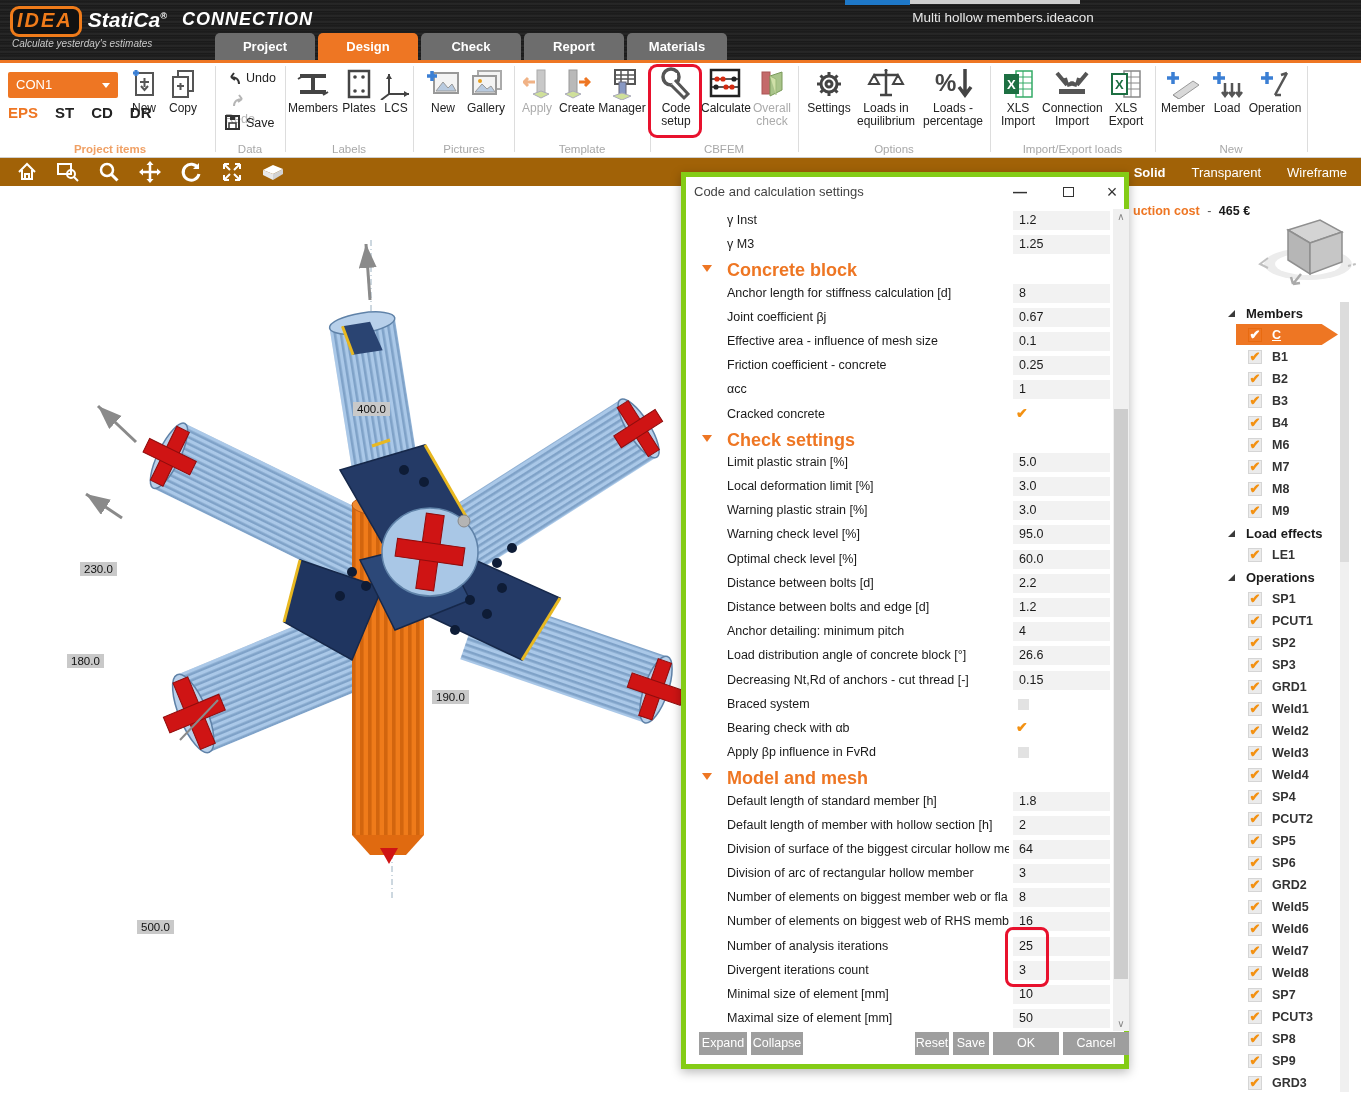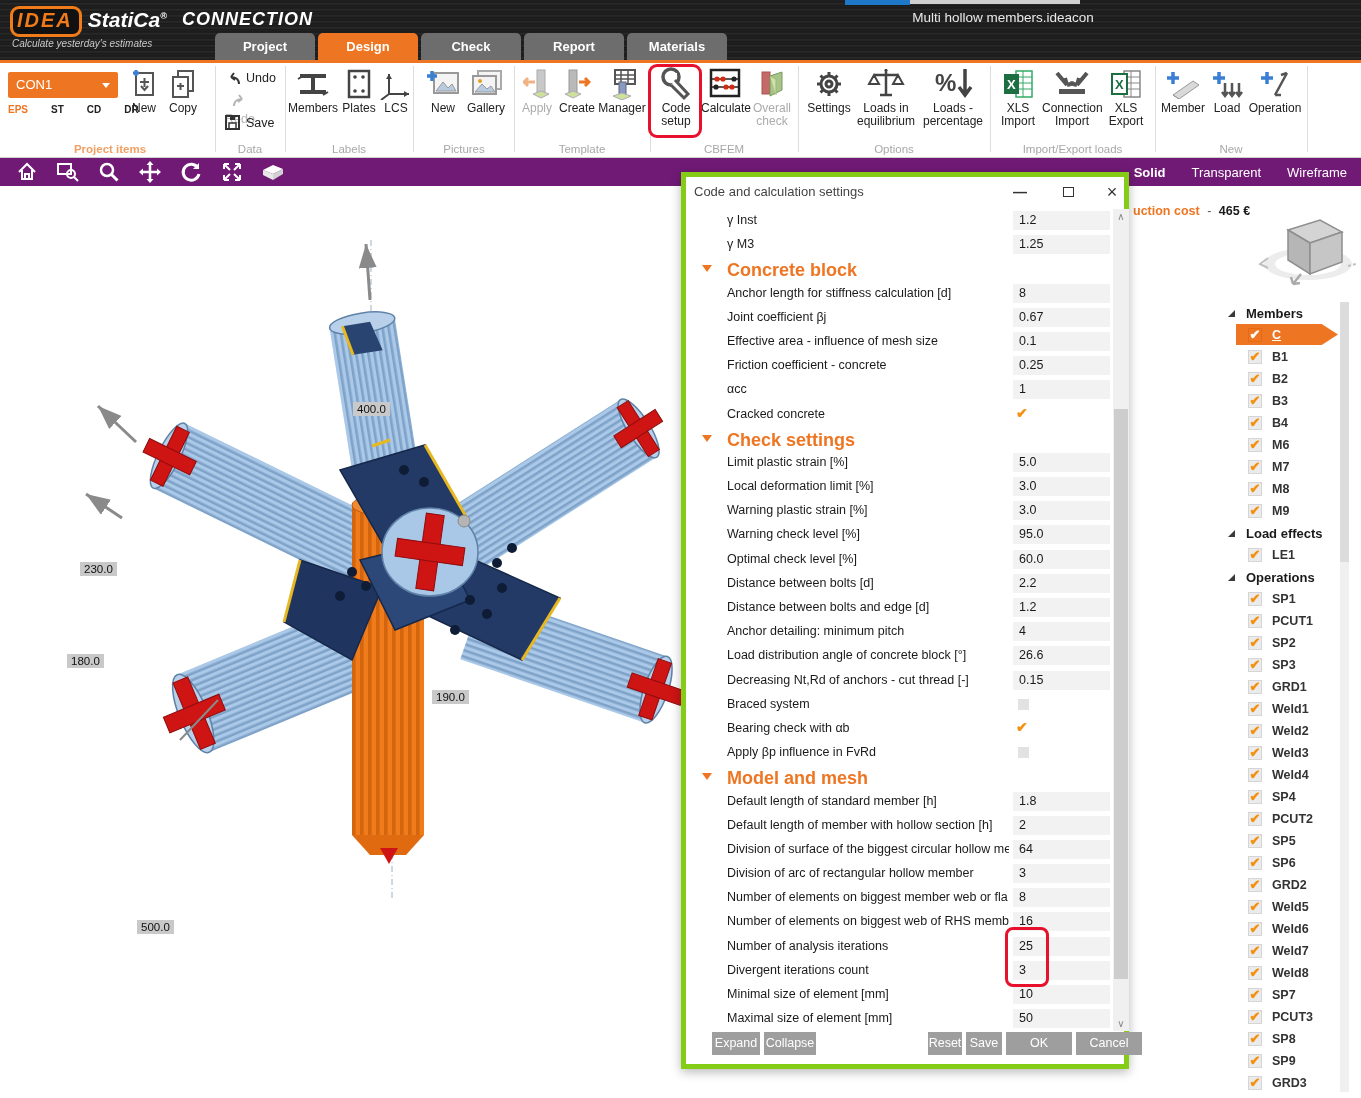--- a/index.html
+++ b/index.html
@@ -40,28 +40,28 @@
   .bigbtn { position:absolute; top:3px; text-align:center; font-size:12px; color:#222; cursor:default; }
   .bigbtn .ic { height:36px; display:flex; align-items:center; justify-content:center; }
   .bigbtn .lb { line-height:13px; }
   .bigbtn.disabled .lb { color:#ababab; }
   .smallbtn { position:absolute; display:flex; align-items:center; gap:5px; font-size:12.5px; color:#222; }
   .smallbtn.disabled { color:#b5b5b5;flex-direction:column; }
   .con-select { position:absolute; left:8px; top:9px; width:110px; height:26px; background:#ee7623;
     border-radius:2px; color:#fff; font-size:13px; line-height:26px; padding-left:8px; }
   .con-caret { position:absolute; right:8px; top:11px; width:0; height:0;
     border-left:4px solid transparent; border-right:4px solid transparent; border-top:5px solid #fff; }
-  .modes { position:absolute; left:8px; top:41px; display:flex; gap:23px; font-size:10px; font-weight:bold; color:#222; }
+  .modes { position:absolute; left:8px; top:41px; display:flex; gap:17px; font-size:15px; font-weight:bold; color:#222; }
   .modes .m.active { color:#ee7623; }
 
   
   .annot { position:absolute; border:3px solid #e8112d; border-radius:9px; z-index:40; }
 
   
-  .vbar { position:absolute; left:0; top:158px; width:1361px; height:28px; background:#701a75; }
+  .vbar { position:absolute; left:0; top:158px; width:1361px; height:28px; background:#a16207; }
   .vbar-icons { position:absolute; left:14px; top:2px; display:flex; gap:15px; }
   .vbar-icons .vic { width:26px; height:24px; display:flex; align-items:center; justify-content:center; }
   .rendermodes { position:absolute; right:14px; top:0; height:28px; display:flex; gap:26px; align-items:center;
     color:#fff; font-size:13px; }
   .rendermodes .rm.active { font-weight:bold; }
 
   
   .viewport { position:absolute; left:0; top:186px; width:1361px; height:912px; background:#fff; }
   .dimlabel { position:absolute; background:#c9c9c9; color:#111; font-size:11.5px; padding:1px 4px; z-index:5; }
   .prodcost { position:absolute; left:1133px; top:204px; font-size:12.5px; white-space:nowrap; z-index:4; }
@@ -104,21 +104,21 @@
   .drow .dcheck { position:absolute; left:330px; top:2px; color:#f39112; font-size:14px; font-weight:bold; }
   .drow .dunchecked { position:absolute; left:332px; top:6px; width:11px; height:11px; background:#e2e2e2; }
   .drow.section .tri { position:absolute; left:16px; top:8px; width:0; height:0;
     border-left:5px solid transparent; border-right:5px solid transparent; border-top:7px solid #ee7623; }
   .drow.section .slabel { position:absolute; left:41px; top:3px; font-size:18px; font-weight:bold; color:#ee7623; }
   .dlg-scroll { position:absolute; left:427px; top:32px; width:16px; height:822px; background:#f0f0f0; }
   .dlg-scroll .arrow { position:absolute; left:0; width:16px; text-align:center; color:#888; font-size:10px; }
   .dlg-scroll .a-up { top:2px; }
   .dlg-scroll .a-dn { bottom:2px; }
   .dlg-scroll .thumb { position:absolute; left:1px; top:200px; width:14px; height:570px; background:#cdcdcd; }
-  .dlg-footer { position:absolute; left:17px; bottom:8px; width:448px; height:24px;padding-left:23px; }
+  .dlg-footer { position:absolute; left:4px; bottom:8px; width:448px; height:24px;padding-left:23px; }
   .dbtn { position:absolute; height:23px; background:#9e9e9e; color:#fff; font-size:12.5px; line-height:23px;
     text-align:center; cursor:default; }
   .hl-box { position:absolute; left:319px; top:750px; width:44px; height:60px; border:3px solid #e8112d;
     border-radius:8px; z-index:12; }
 </style>
 </head>
 <body>
 
 <div id="app">
 

